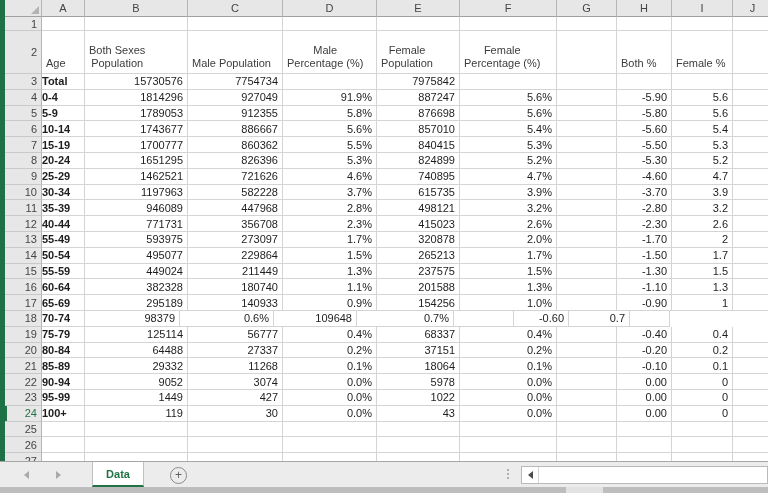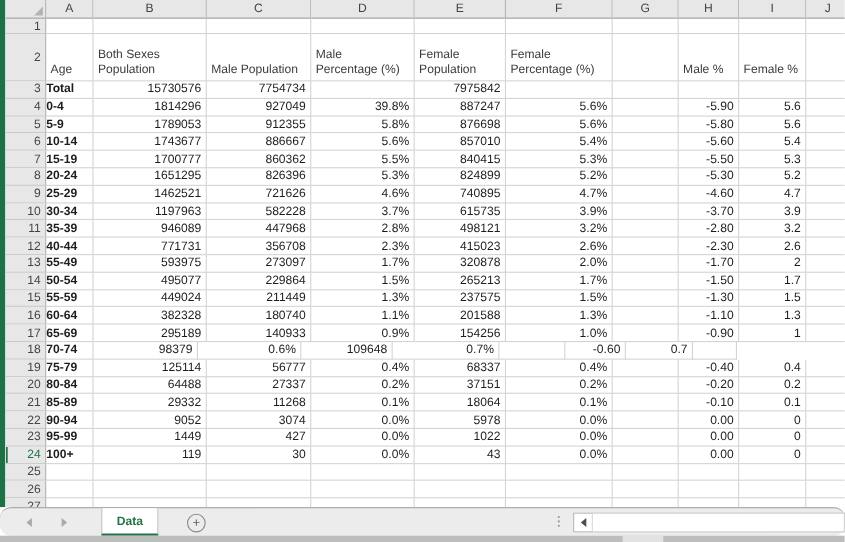--- a/index.html
+++ b/index.html
@@ -23,30 +23,30 @@
   .rowhdr{width:37px;height:100%;background:#e7e7e7;border-right:1px solid #b5b5b5;
           border-bottom:1px solid #c9c9c9;box-sizing:border-box;font-size:11px;color:#454545;
           text-align:right;padding-right:4px;display:flex;align-items:center;justify-content:flex-end;}
   .rowhdr.active{color:#217346;box-shadow:inset 2px 0 0 #217346;}
   .cell{height:100%;border-right:1px solid #d4d4d4;border-bottom:1px solid #d4d4d4;
         box-sizing:border-box;font-size:11px;color:#1d1d1d;display:flex;align-items:center;
         overflow:hidden;white-space:nowrap;}
   .cell.al{justify-content:flex-start;padding-left:0;font-weight:bold;}
   .cell.ar{justify-content:flex-end;padding-right:4px;}
   .cell.h2{justify-content:flex-start;align-items:flex-end;padding:0 2px 3px 4px;
-           white-space:pre-line;line-height:13px;color:#3c3c3c;text-align:left;}
+           white-space:pre-line;line-height:13px;color:#3c3c3c;text-align:center;}
   
   .w0{width:43px;flex:none;} .w1{width:103px;flex:none;} .w2{width:95px;flex:none;}
   .w3{width:94px;flex:none;} .w4{width:83px;flex:none;} .w5{width:97px;flex:none;}
   .w6{width:60px;flex:none;} .w7{width:55px;flex:none;} .w8{width:61px;flex:none;}
   .w9{width:40px;flex:none;}
   .rowhdr,.corner{flex:none;}
   
   #tabbar{position:absolute;left:0;top:461px;width:768px;height:26px;background:#ececec;
-          border-top:1px solid #a6a6a6;box-sizing:border-box;border-radius:10px;}
+          border-top:1px solid #a6a6a6;box-sizing:border-box;}
   .navtri{position:absolute;top:9px;width:0;height:0;}
   .tri-left{border-top:4px solid transparent;border-bottom:4px solid transparent;border-right:5px solid #a9a9a9;}
   .tri-right{border-top:4px solid transparent;border-bottom:4px solid transparent;border-left:5px solid #a9a9a9;}
   #sheet-tab{position:absolute;left:92px;top:0;height:25px;min-width:52px;background:#ffffff;
              border-left:1px solid #c0c0c0;border-right:1px solid #c0c0c0;border-bottom:2px solid #217346;
              box-sizing:border-box;display:flex;align-items:center;justify-content:center;
              font-size:11px;font-weight:bold;color:#217346;padding:0 12px;}
   #add-sheet{position:absolute;left:170px;top:5px;width:15px;height:15px;border:1px solid #8a8a8a;
              border-radius:50%;color:#5f5f5f;font-size:12px;line-height:14px;text-align:center;}
   #tab-dots{position:absolute;left:507px;top:7px;display:flex;flex-direction:column;gap:2px;}
@@ -103,21 +103,21 @@
         <div class="cell w1 h2">Both Sexes
 Population</div>
         <div class="cell w2 h2">Male Population</div>
         <div class="cell w3 h2">Male
 Percentage (%)</div>
         <div class="cell w4 h2">Female
 Population</div>
         <div class="cell w5 h2">Female
 Percentage (%)</div>
         <div class="cell w6 h2"></div>
-        <div class="cell w7 h2">Male %</div>
+        <div class="cell w7 h2">Both %</div>
         <div class="cell w8 h2">Female %</div>
         <div class="cell w9 h2"></div>
       </div>
       <div class="row">
         <div class="rowhdr">3</div>
         <div class="cell w0 al">Total</div>
         <div class="cell w1 ar">15730576</div>
         <div class="cell w2 ar">7754734</div>
         <div class="cell w3 ar"></div>
         <div class="cell w4 ar">7975842</div>
@@ -125,21 +125,21 @@
         <div class="cell w6 ar"></div>
         <div class="cell w7 ar"></div>
         <div class="cell w8 ar"></div>
         <div class="cell w9 ar"></div>
       </div>
       <div class="row">
         <div class="rowhdr">4</div>
         <div class="cell w0 al">0-4</div>
         <div class="cell w1 ar">1814296</div>
         <div class="cell w2 ar">927049</div>
-        <div class="cell w3 ar">39.8%</div>
+        <div class="cell w3 ar">91.9%</div>
         <div class="cell w4 ar">887247</div>
         <div class="cell w5 ar">5.6%</div>
         <div class="cell w6 ar"></div>
         <div class="cell w7 ar">-5.90</div>
         <div class="cell w8 ar">5.6</div>
         <div class="cell w9 ar"></div>
       </div>
       <div class="row">
         <div class="rowhdr">5</div>
         <div class="cell w0 al">5-9</div>

